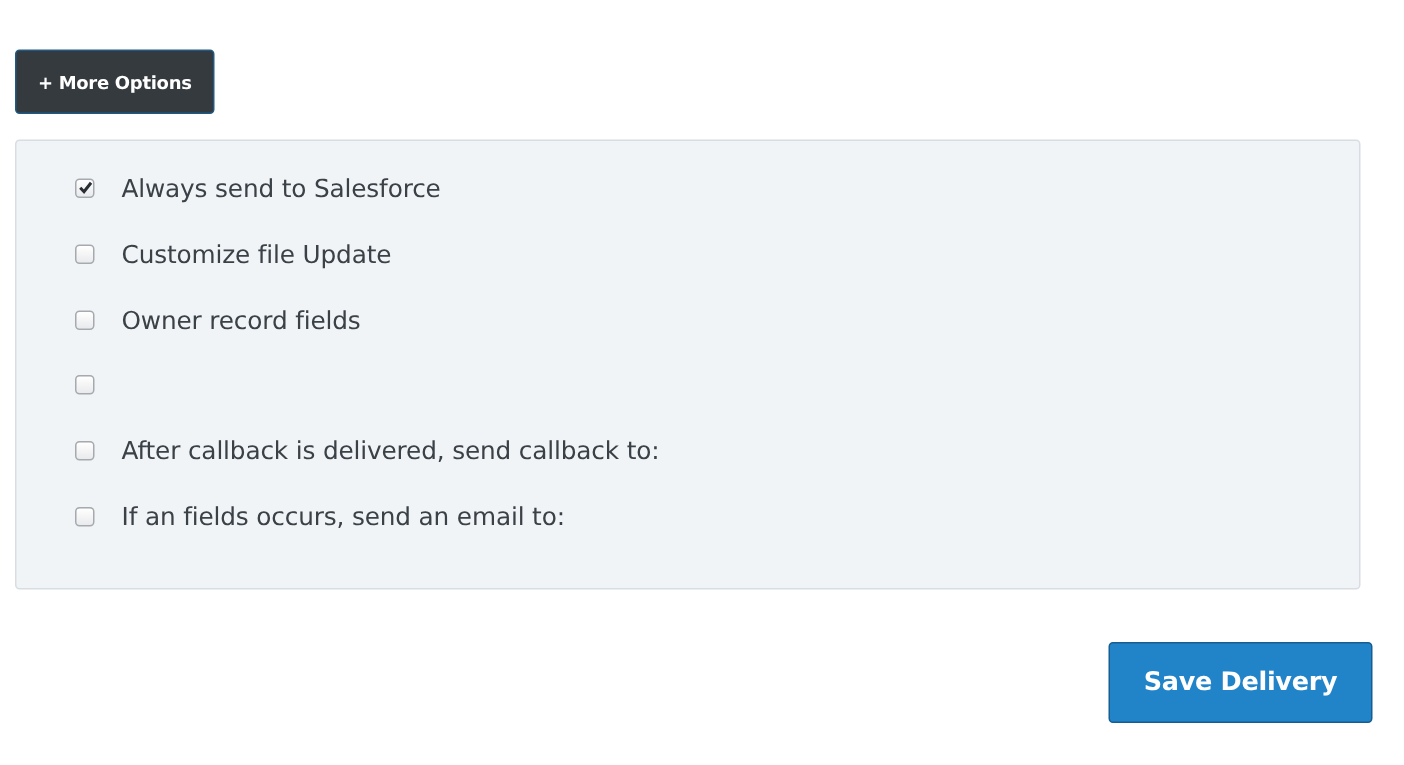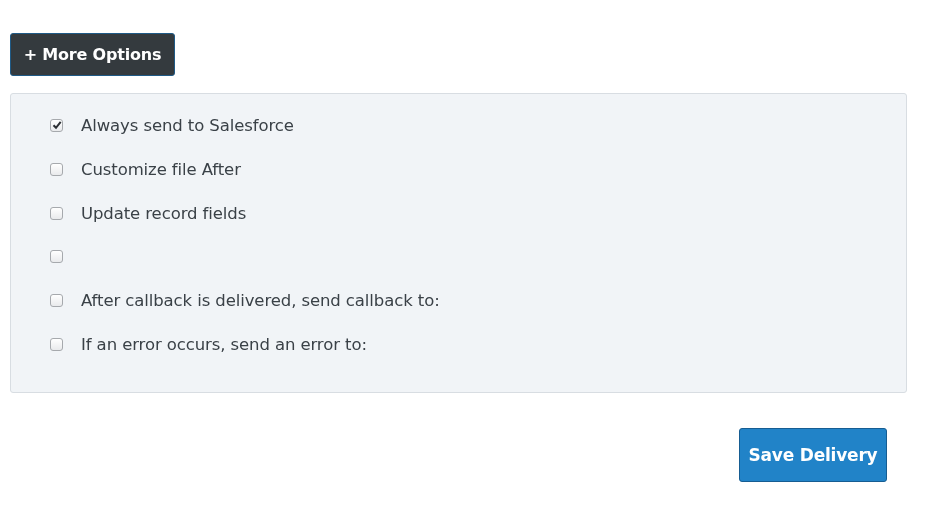--- a/index.html
+++ b/index.html
@@ -2,44 +2,44 @@
 <html><head>
   <meta charset="utf-8">
   <style>
     html, body { margin: 0; padding: 0; }
     body {
       width: 936px; height: 510px; background: #ffffff; position: relative;
       font-family: "DejaVu Sans", "Liberation Sans", sans-serif; color: #333a40;
       overflow: hidden;
     }
     .more-btn {
-      position: absolute; left: 10px; top: 33px; width: 165px; height: 43px;
+      position: absolute; left: 10px; top: 33px; width: 133px; height: 43px;
       box-sizing: border-box; background: #343a3e; border: 1px solid #1f5a86;
-      border-radius: 3px; color: #ffffff; font-size: 16px; font-weight: bold;
+      border-radius: 3px; color: #ffffff; font-size: 12px; font-weight: bold;
       display: flex; align-items: center; justify-content: center; cursor: pointer;
       letter-spacing: -0.2px;
     }
     .panel {
       position: absolute; left: 10px; top: 93px; width: 897px; height: 300px;
       box-sizing: border-box; background: #f1f4f7; border: 1px solid #d8dde2;
       border-radius: 3px;
     }
     .opt {
       position: absolute; left: 39px; display: flex; align-items: center;
       height: 24px; cursor: pointer;
     }
     .cb {
       width: 13px; height: 13px; box-sizing: border-box; border: 1px solid #a6a9ad;
       border-radius: 3px; background: linear-gradient(#ffffff, #e9eaec);
       display: flex; align-items: center; justify-content: center; margin-right: 18px;
     }
     .cb svg { width: 10px; height: 10px; }
     .label { font-size: 16.5px; color: #3a4147; white-space: nowrap; letter-spacing: -0.1px; }
     .save-btn {
-      position: absolute; left: 739px; top: 428px; width: 148px; height: 54px;
+      position: absolute; left: 739px; top: 428px; width: 176px; height: 54px;
       box-sizing: border-box; background: #2183c8; border: 1px solid #165d92;
       border-radius: 3px; color: #ffffff; font-size: 17px; font-weight: bold;
       display: flex; align-items: center; justify-content: center; cursor: pointer;
       letter-spacing: -0.2px;
     }
   </style>
 </head>
 <body>
 
 <div class="more-btn">+ More Options</div>
@@ -48,32 +48,32 @@
   <div class="opt" style="top:19px">
     <span class="cb">
       <svg viewBox="0 0 10 10">
           <path d="M1.5 5.2 L4 7.8 L8.7 1.8" fill="none" stroke="#2b2f33" stroke-width="2"></path>
         </svg>
     </span>
     <span class="label">Always send to Salesforce</span>
   </div>
   <div class="opt" style="top:63px">
     <span class="cb"></span>
-    <span class="label">Customize file After</span>
+    <span class="label">Customize file Update</span>
   </div>
   <div class="opt" style="top:107px">
     <span class="cb"></span>
-    <span class="label">Update record fields</span>
+    <span class="label">Owner record fields</span>
   </div>
   <div class="opt" style="top:150px">
     <span class="cb"></span>
   </div>
   <div class="opt" style="top:194px">
     <span class="cb"></span>
     <span class="label">After callback is delivered, send callback to:</span>
   </div>
   <div class="opt" style="top:238px">
     <span class="cb"></span>
-    <span class="label">If an error occurs, send an error to:</span>
+    <span class="label">If an fields occurs, send an email to:</span>
   </div>
 </div>
 
 <div class="save-btn">Save Delivery</div>
 
 </body></html>

